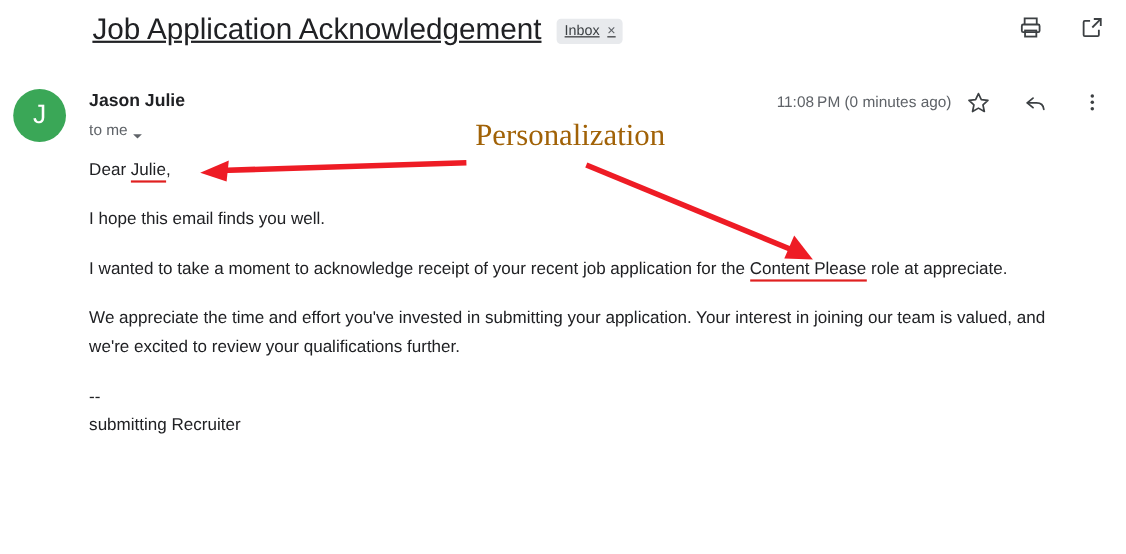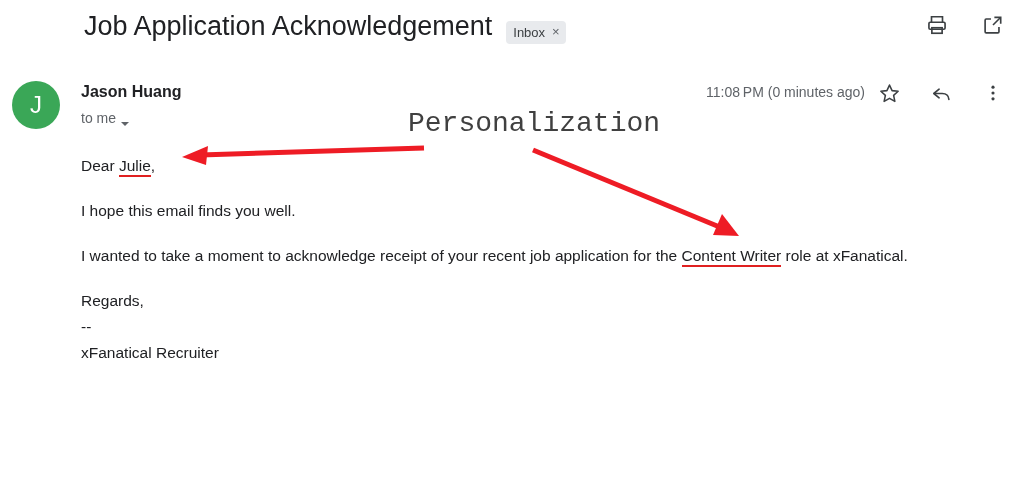--- a/index.html
+++ b/index.html
@@ -22,21 +22,22 @@
     left: 0;
     top: 0;
     width: 1024px;
     height: 62px;
   }
   .subject-wrap {
     position: absolute;
     left: 84px;
     top: 8px;
     display: flex;
-    align-items: flex-end;
+    align-items: center;
+    text-decoration: underline;
   }
   .subject {
     font-size: 27px;
     font-weight: 400;
     color: #202124;
     letter-spacing: 0px;
     line-height: 36px;
     white-space: nowrap;
   }
   .label-chip {
@@ -132,45 +133,45 @@
     top: 80px;
     display: flex;
     gap: 26px;
     align-items: center;
   }
 
   
   .body {
     position: absolute;
     left: 81px;
-    top: 153px;
+    top: 142px;
     width: 900px;
     font-size: 15.5px;
     line-height: 26px;
     color: #202124;
   }
   .body p {
     margin: 0 0 19px 0;
   }
   .body p.tight {
     margin-bottom: 0;
   }
   .u-mark {
     border-bottom: 2.5px solid #e02020;
     padding-bottom: 1px;
   }
 
   
   .anno-label {
     position: absolute;
-    left: 408px;
+    left: 432px;
     top: 108px;
     font-size: 28px;
-    color: #404040;
-    font-family: Liberation Mono, monospace;
+    color: #a16207;
+    font-family: Liberation Serif, serif;
     white-space: nowrap;
   }
   .overlay {
     position: absolute;
     left: 0;
     top: 0;
     width: 1024px;
     height: 504px;
     pointer-events: none;
   }
@@ -199,21 +200,21 @@
       <svg width="22" height="22" viewBox="0 0 24 24" fill="none" stroke="#3c4043" stroke-width="1.8">
         <path d="M13.5 3.6H20.4V10.5"></path>
         <path d="M20.2 3.8 L12 12"></path>
         <path d="M18.5 14.2v5.2a1.2 1.2 0 0 1-1.2 1.2H4.6a1.2 1.2 0 0 1-1.2-1.2V6.7a1.2 1.2 0 0 1 1.2-1.2h5.2"></path>
       </svg>
     </span>
   </div>
 </div>
 
 <div class="avatar">J</div>
-<div class="sender-name">Jason Huang</div>
+<div class="sender-name">Jason Julie</div>
 <div class="recipient">
   <span>to me</span>
   <span class="caret"></span>
 </div>
 <div class="timestamp">11:08 PM (0 minutes ago)</div>
 
 <div class="msg-icons">
   <span class="icon-btn">
     <svg width="23" height="23" viewBox="0 0 24 24" fill="none" stroke="#3c4043" stroke-width="1.6" stroke-linejoin="round">
       <path d="M12 3.2l2.7 5.8 6.3.7-4.7 4.3 1.3 6.2-5.6-3.2-5.6 3.2 1.3-6.2L3 9.7l6.3-.7z"></path>
@@ -232,29 +233,29 @@
       <circle cx="12" cy="19" r="1.9"></circle>
     </svg>
   </span>
 </div>
 
 <div class="body">
   <p><span>Dear </span><span class="u-mark">Julie</span><span>,</span></p>
 
   <p>I hope this email finds you well.</p>
 
-  <p><span>I wanted to take a moment to acknowledge receipt of your recent job application for the </span><span class="u-mark">Content Writer</span><span> role at xFanatical.</span></p>
-
-
-
-  <p class="tight">Regards,</p>
+  <p><span>I wanted to take a moment to acknowledge receipt of your recent job application for the </span><span class="u-mark">Content Please</span><span> role at appreciate.</span></p>
+
+  <p>We appreciate the time and effort you've invested in submitting your application. Your interest in joining our team is valued, and we're excited to review your qualifications further.</p>
+
+
 
   <p class="tight">--</p>
 
-  <p class="tight">xFanatical Recruiter</p>
+  <p class="tight">submitting Recruiter</p>
 </div>
 
 <div class="anno-label">Personalization</div>
 
 <svg class="overlay" viewBox="0 0 1024 504">
 
   <g>
     <line x1="424" y1="148" x2="200" y2="155" stroke="#ee1c25" stroke-width="5"></line>
     <polygon points="182,157 208,146 206,165" fill="#ee1c25"></polygon>
   </g>

